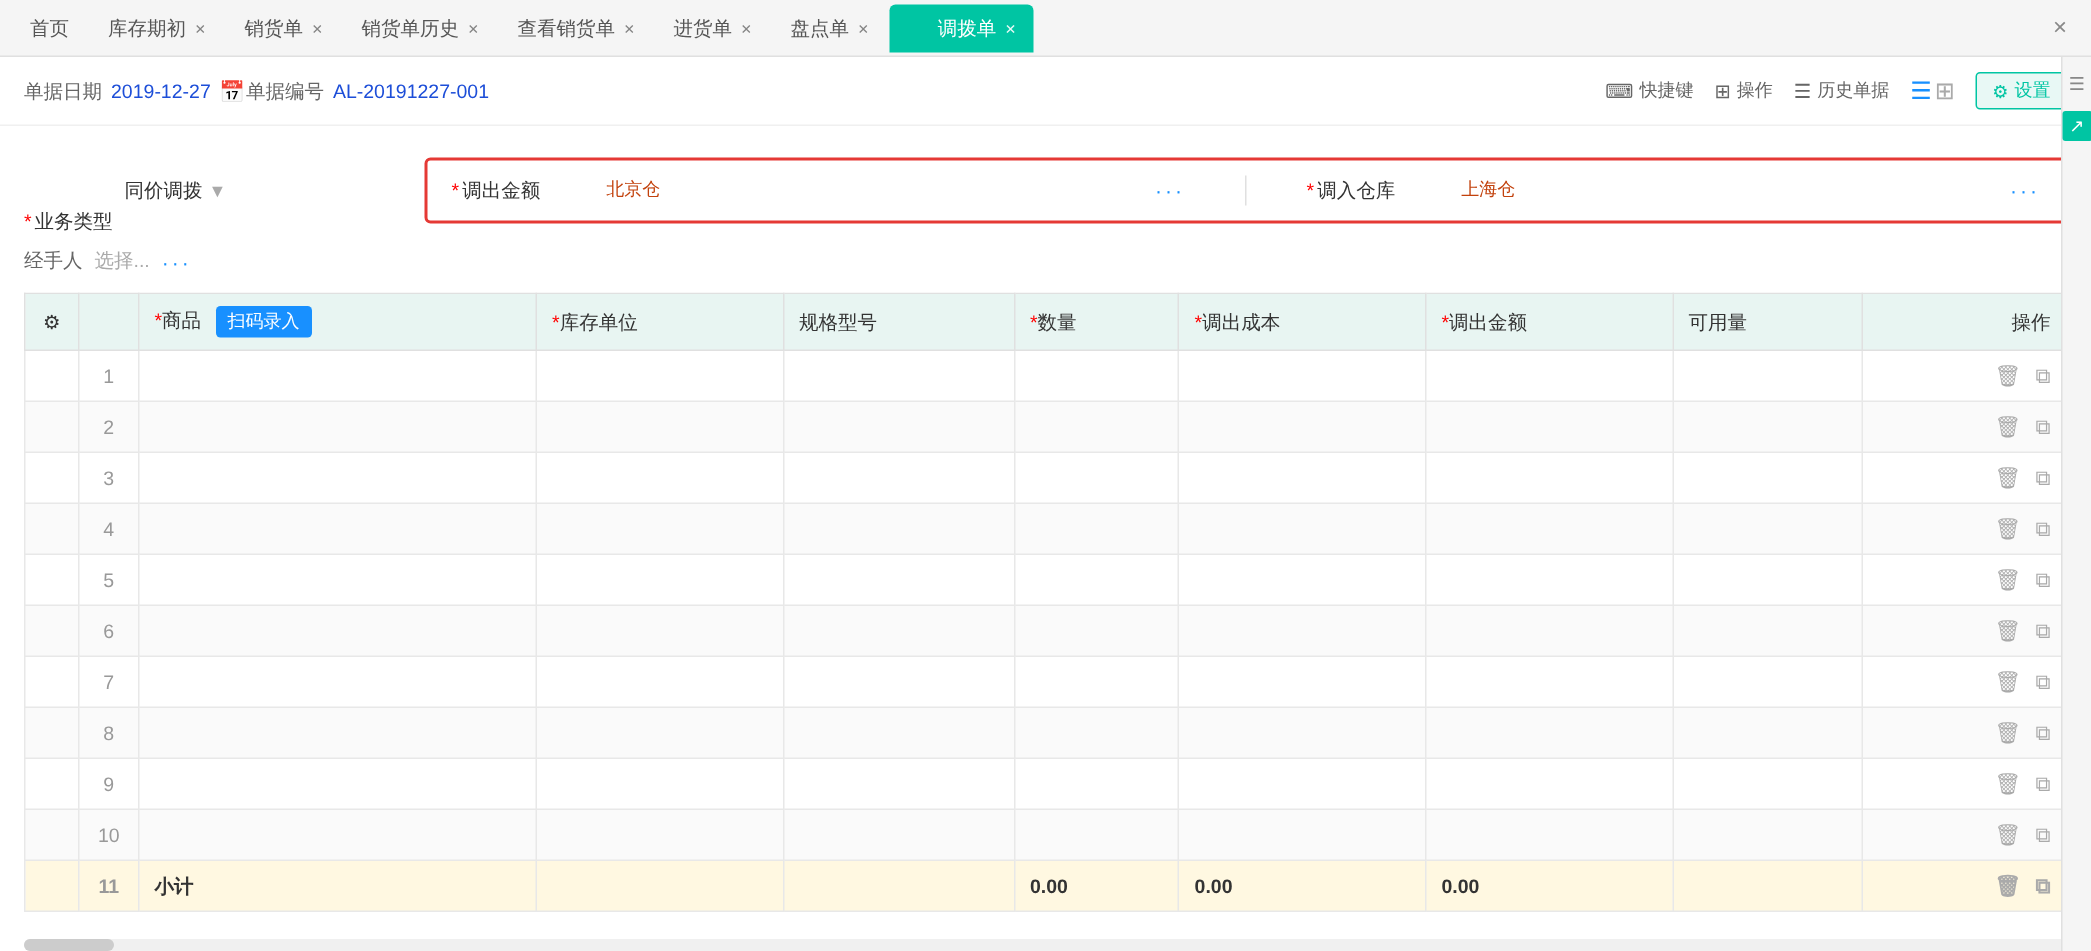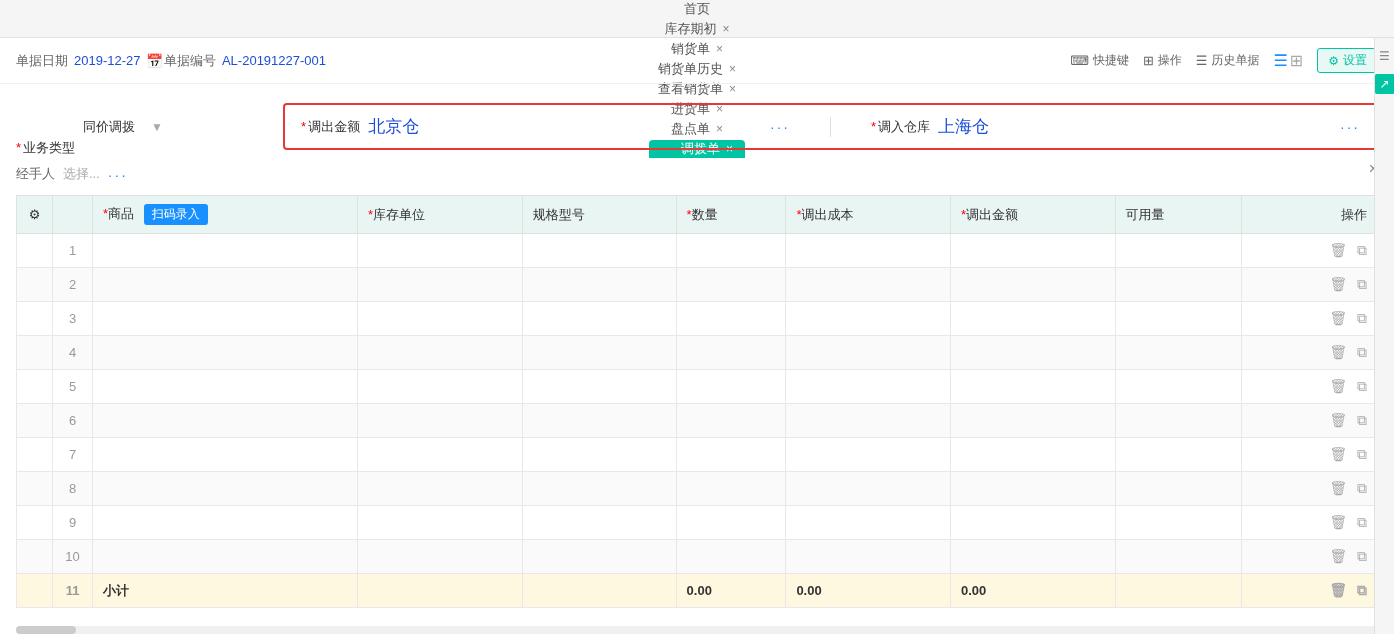--- a/index.html
+++ b/index.html
@@ -7,21 +7,20 @@
 
     
     .tab-bar {
       display: flex;
       align-items: center;
       background: #f5f5f5;
       border-bottom: 1px solid #e0e0e0;
       height: 38px;
       padding: 0 8px;
       gap: 2px;
-      flex-direction: column;
     }
     .tab {
       display: flex;
       align-items: center;
       padding: 0 12px;
       height: 32px;
       cursor: pointer;
       font-size: 13px;
       color: #555;
       background: transparent;
@@ -123,21 +122,21 @@
     .field-label {
       color: #333;
       font-size: 13px;
       white-space: nowrap;
       margin-top: 43px;
     }
     .required-star { color: #f00; margin-right: 2px; }
     .field-select {
       display: flex;
       align-items: center;
-      gap: 16px;
+      gap: 4px;
       min-width: 160px;
     }
     .field-value {
       color: #333;
       font-size: 13px;
     }
     .dropdown-arrow { color: #aaa; cursor: pointer; font-size: 12px; }
 
     
     .warehouse-box {
@@ -151,21 +150,21 @@
       margin-left: 20px;
       position: relative;
     }
     .warehouse-field {
       display: flex;
       align-items: center;
       gap: 8px;
       flex: 1;
     }
     .warehouse-label { color: #333; font-size: 13px; white-space: nowrap; }
-    .warehouse-value { color: #1d4ed8; font-size: 17px; }
+    .warehouse-value { color: #c2410c; font-size: 12px; margin-left: 36px; }
     .more-dots { color: #1890ff; font-size: 14px; cursor: pointer; letter-spacing: 2px; }
     .warehouse-divider { width: 1px; height: 20px; background: #e0e0e0; }
 
     
     .handler-row {
       display: flex;
       align-items: flex-end;
       gap: 8px;
       margin-top: -4px;
     }

